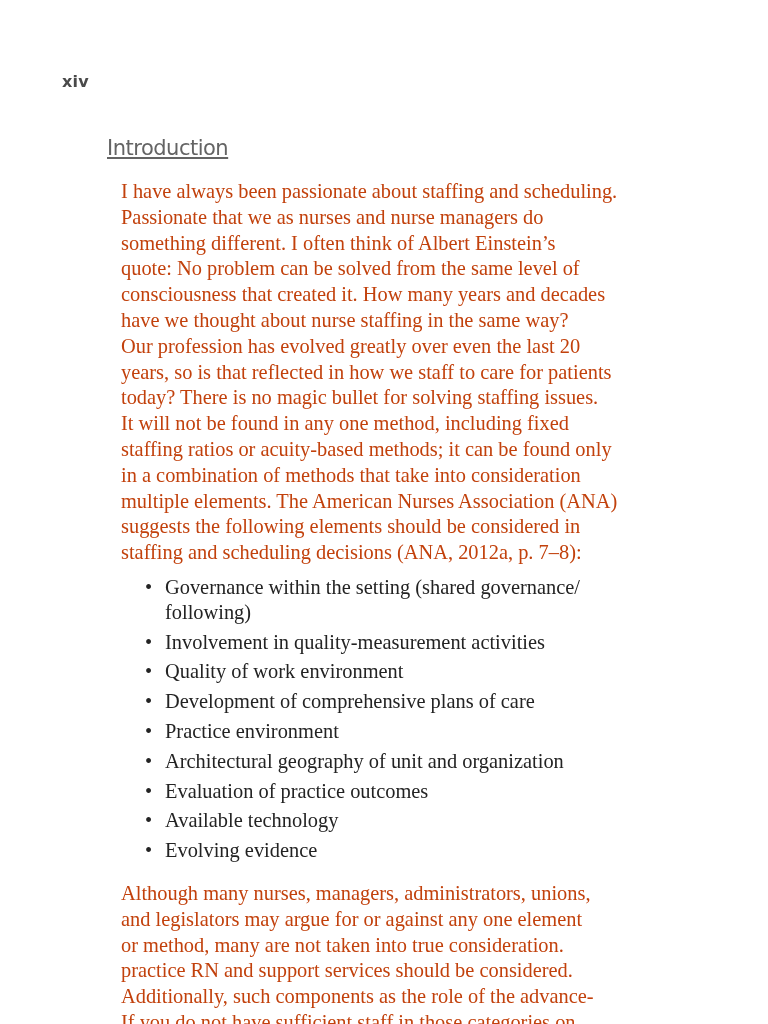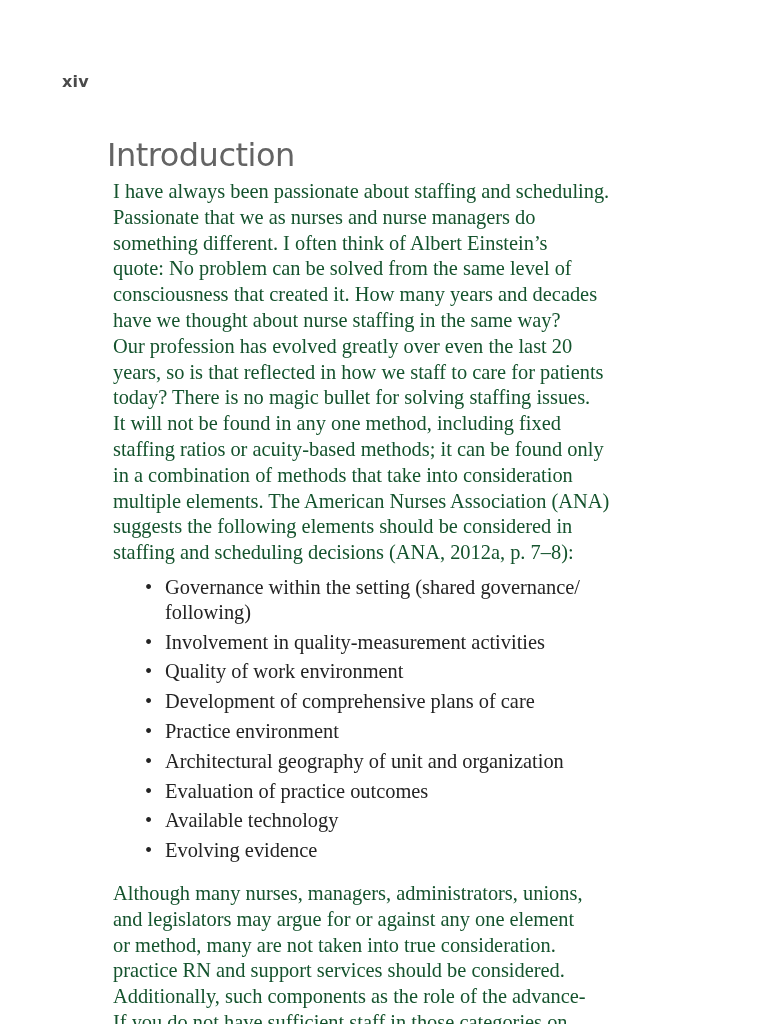--- a/index.html
+++ b/index.html
@@ -23,32 +23,33 @@
       color: #4a4a4a;
       letter-spacing: 0.2px;
     }
     .section-title {
       position: absolute;
       left: 107px;
       top: 136px;
       margin: 0;
       font-family: "DejaVu Sans", sans-serif;
       font-weight: normal;
-      font-size: 32px;
+      font-size: 21px;
       color: #646464;
       letter-spacing: -0.5px;
+      text-decoration: underline;
     }
     .body-text {
       position: absolute;
-      left: 113px;
+      left: 121px;
       width: 540px;
       font-family: "Liberation Serif", serif;
       font-size: 20.4px;
       line-height: 25.8px;
-      color: #14532d;
+      color: #c2410c;
       margin: 0;
     }
     .para1 { top: 179px; }
     .bullet-list {
       position: absolute;
       left: 107px;
       top: 575px;
       width: 520px;
       margin: 0;
       padding: 0;

